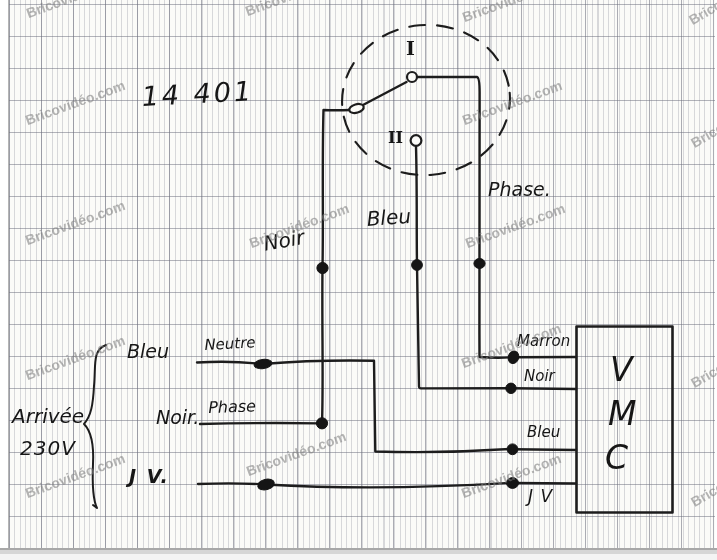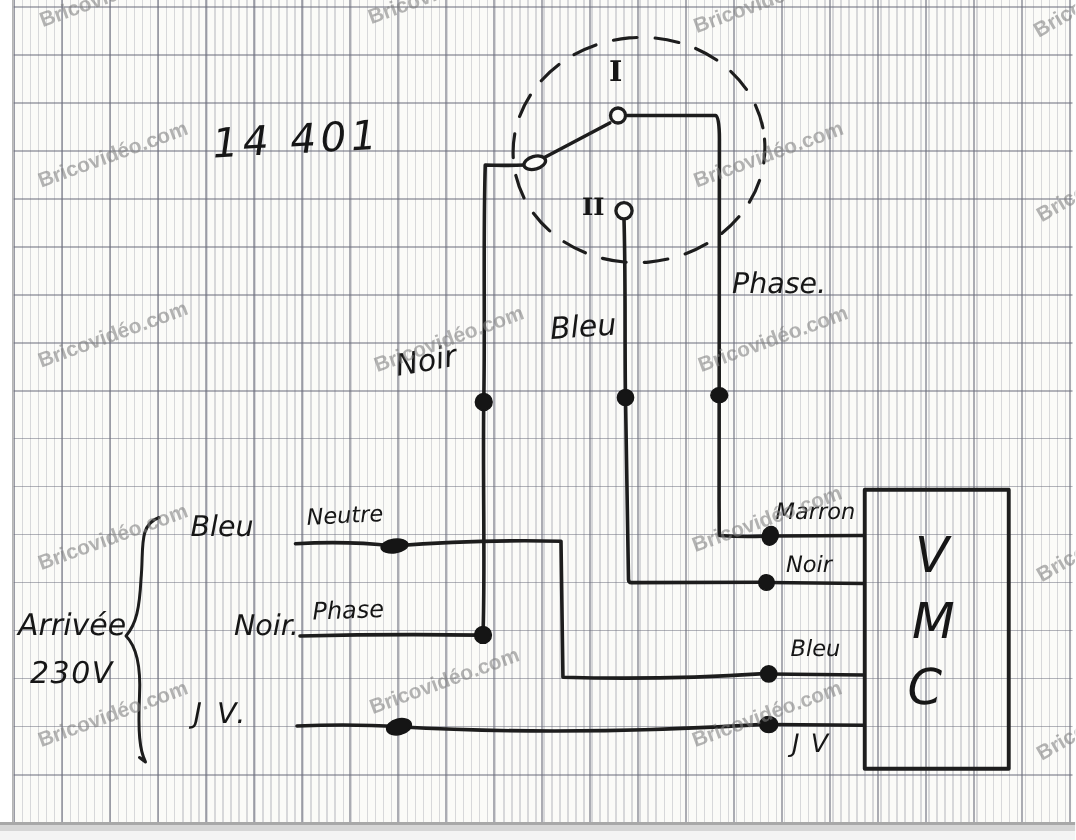--- a/index.html
+++ b/index.html
@@ -96,21 +96,21 @@
   <div class="lbl" style="left:366px;top:209px;font-size:20px;transform:rotate(-4deg);">Bleu</div>
   <div class="lbl" style="left:262px;top:234px;font-size:20px;transform:rotate(-10deg);">Noir</div>
 
   <div class="lbl" style="left:12px;top:406px;font-size:20px;">Arrivée</div>
   <div class="lbl" style="left:20px;top:438px;font-size:20px;letter-spacing:1px;text-align:center;">230V</div>
 
   <div class="lbl" style="left:127px;top:342px;font-size:19px;">Bleu</div>
   <div class="lbl" style="left:204px;top:338px;font-size:15px;transform:rotate(-3deg);">Neutre</div>
   <div class="lbl" style="left:128px;top:408px;font-size:19px;margin-left:28px;">Noir.</div>
   <div class="lbl" style="left:208px;top:400px;font-size:16px;transform:rotate(-2deg);">Phase</div>
-  <div class="lbl" style="left:129px;top:467px;font-size:19px;letter-spacing:2px;">J V.</div>
+  <div class="lbl" style="left:129px;top:467px;font-size:19px;letter-spacing:2px;font-weight:bold;">J V.</div>
 
   <div class="lbl" style="left:610px;top:353px;font-size:33px;">V</div>
   <div class="lbl" style="left:608px;top:397px;font-size:33px;">M</div>
   <div class="lbl" style="left:605px;top:441px;font-size:33px;">C</div>
 
   <div class="lbl" style="left:517px;top:334px;font-size:15px;">Marron</div>
   <div class="lbl" style="left:524px;top:369px;font-size:15px;">Noir</div>
   <div class="lbl" style="left:527px;top:425px;font-size:15px;">Bleu</div>
   <div class="lbl" style="left:528px;top:488px;font-size:17px;letter-spacing:1px;">J V</div>
 

